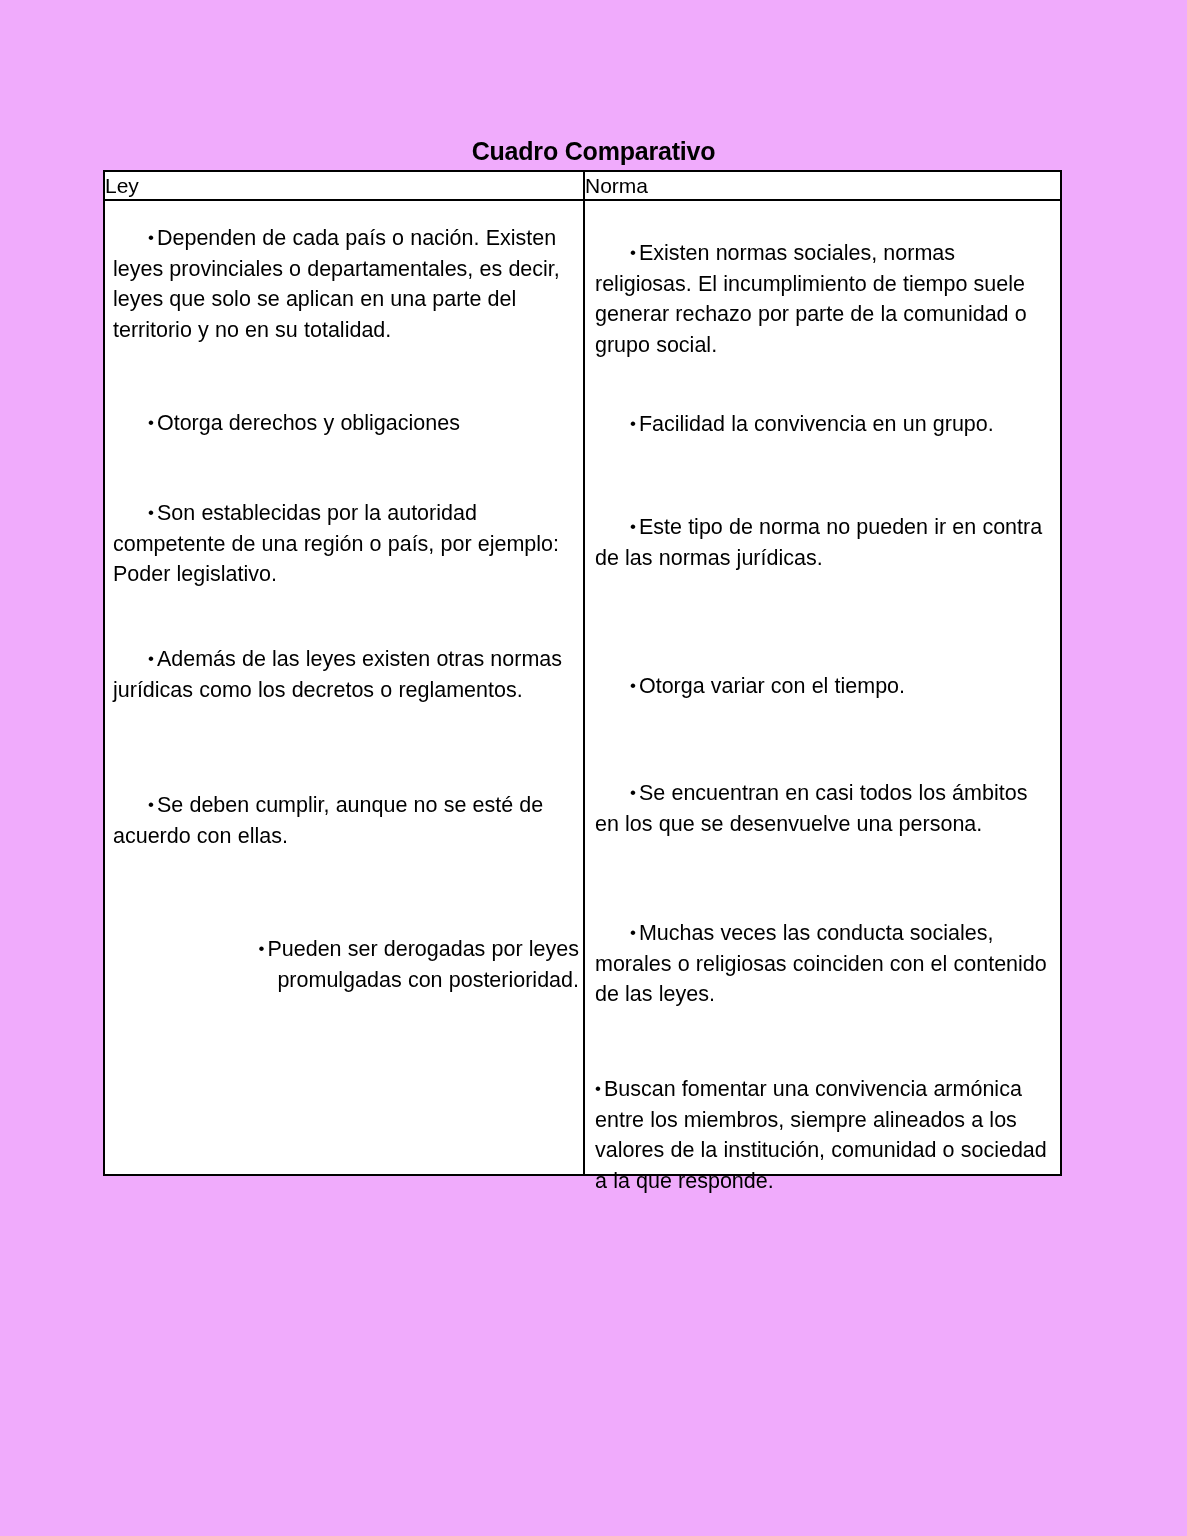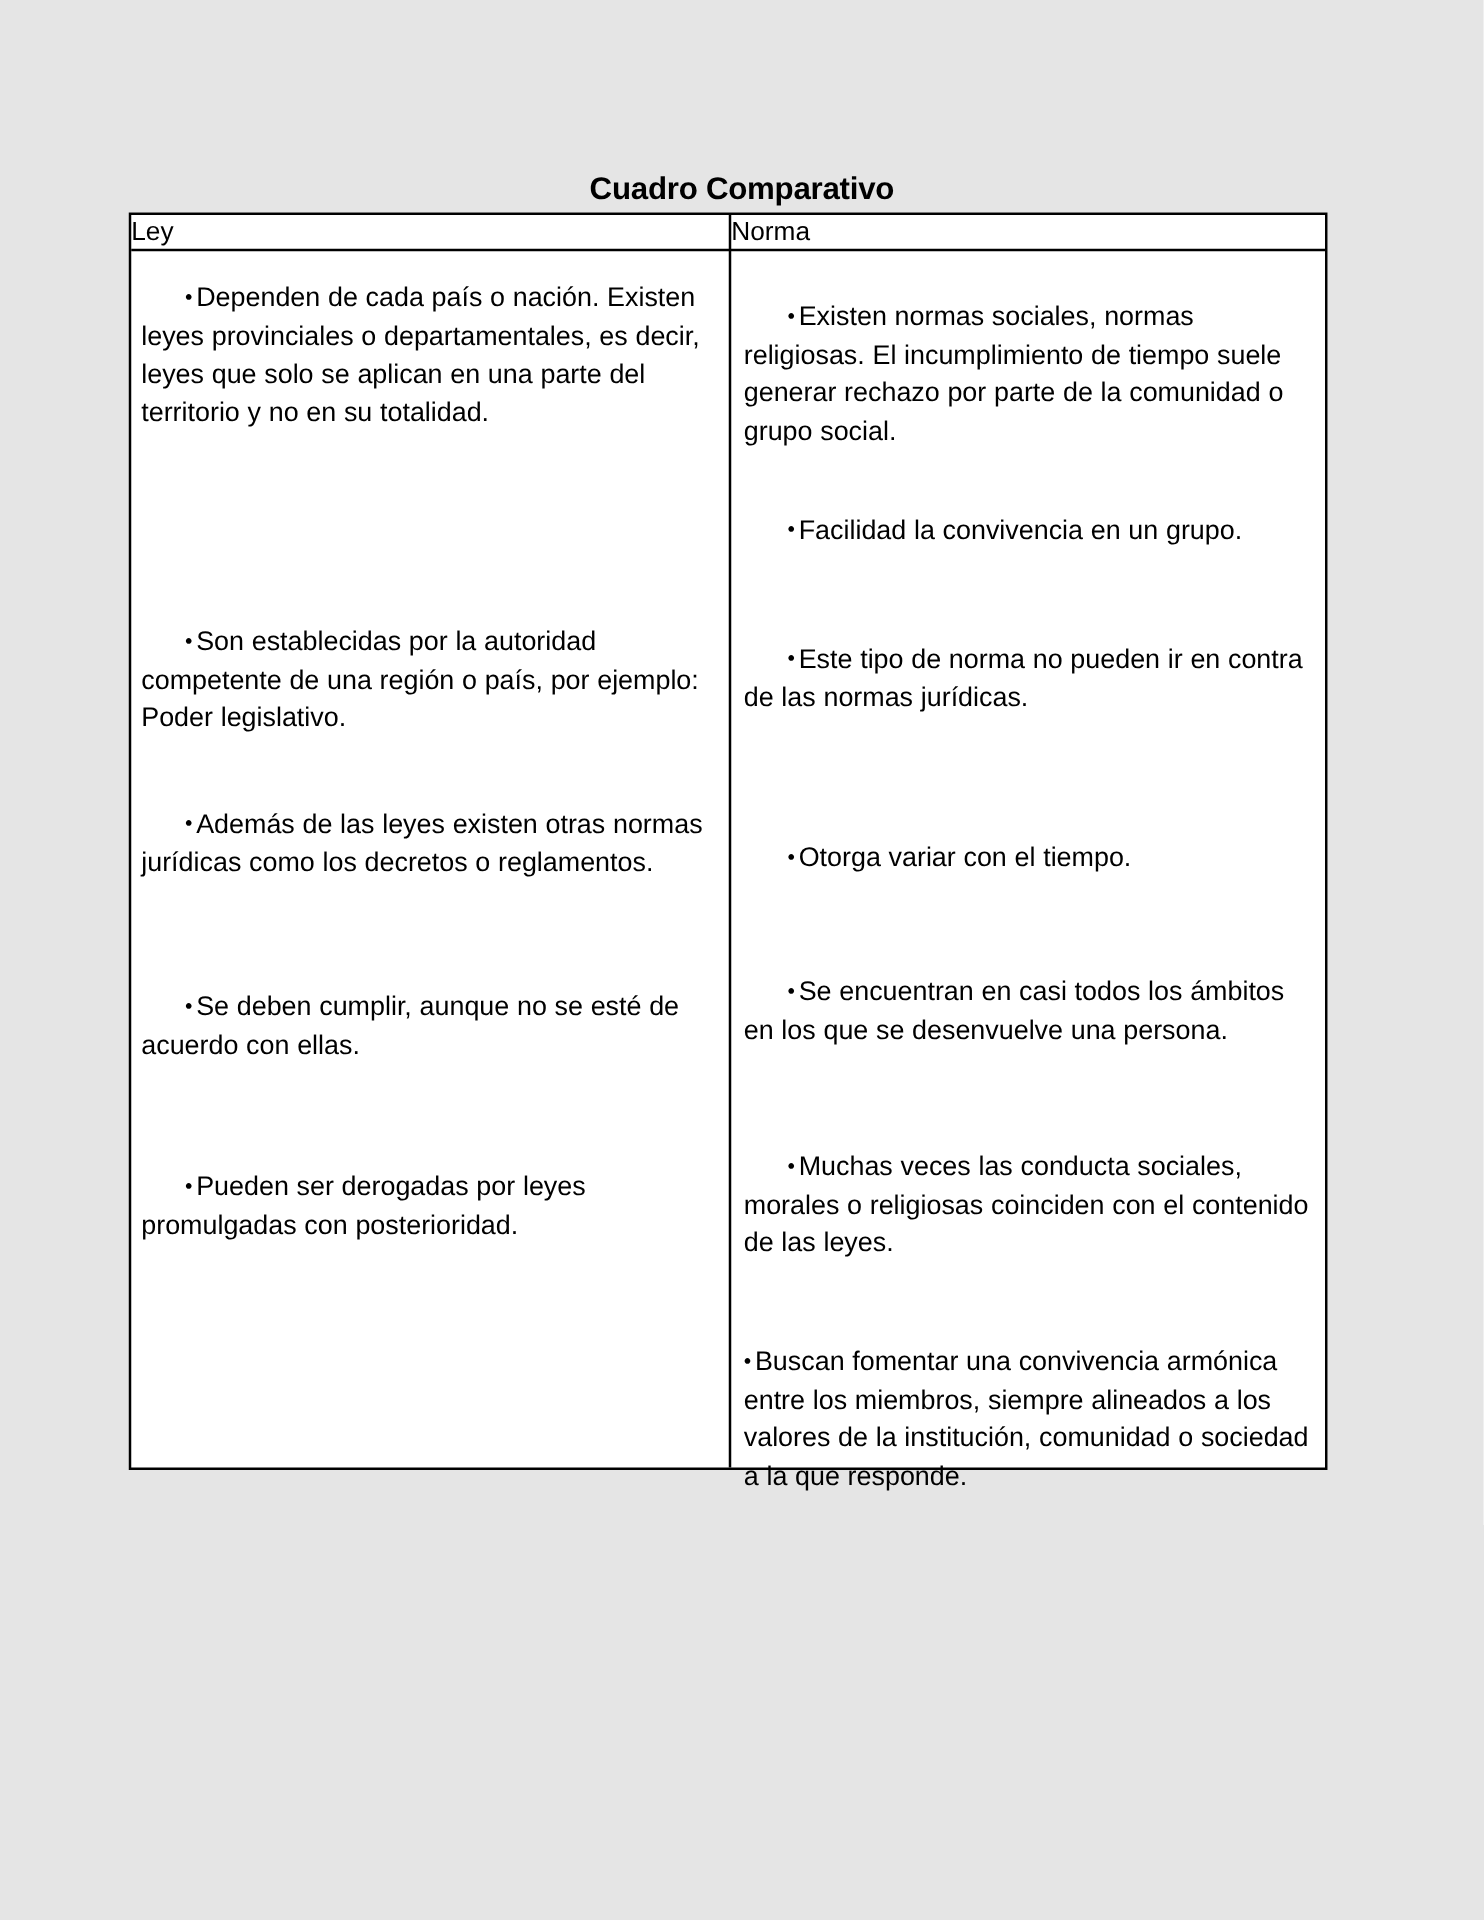--- a/index.html
+++ b/index.html
@@ -12,21 +12,21 @@
     height: 1536px;
     position: relative;
     font-family: "Liberation Sans", sans-serif;
     color: #000000;
     -webkit-font-smoothing: antialiased;
   }
 
   .page {
     position: absolute;
     inset: 0;
-    background: #e5e5e5;
+    background: #f0abfc;
   }
 
   
   .doc-title {
     position: absolute;
     left: 0;
     top: 136px;
     width: 1187px;
     text-align: center;
     font-size: 25px;
@@ -127,24 +127,25 @@
       <div class="th th-ley">Ley</div>
       <div class="th th-norma">Norma</div>
     </div>
 
     <div class="col-divider"></div>
 
     <div class="tbody">
 
       <div class="col col-left">
         <div class="bullet" style="top:22px;"><span class="dot">•</span><span>Dependen de cada país o nación. Existen leyes provinciales o departamentales, es decir, leyes que solo se aplican en una parte del territorio y no en su totalidad.</span></div>
+        <div class="bullet" style="top:207px;"><span class="dot">•</span><span>Otorga derechos y obligaciones</span></div>
         <div class="bullet" style="top:297px;"><span class="dot">•</span><span>Son establecidas por la autoridad competente de una región o país, por ejemplo: Poder legislativo.</span></div>
         <div class="bullet" style="top:443px;"><span class="dot">•</span><span>Además de las leyes existen otras normas jurídicas como los decretos o reglamentos.</span></div>
         <div class="bullet" style="top:589px;"><span class="dot">•</span><span>Se deben cumplir, aunque no se esté de acuerdo con ellas.</span></div>
-        <div class="bullet" style="top:733px;"><span class="dot">•</span><span>Pueden ser derogadas por leyes promulgadas con posterioridad.</span></div>
+        <div class="bullet" style="top:733px;text-align:right;"><span class="dot">•</span><span>Pueden ser derogadas por leyes promulgadas con posterioridad.</span></div>
       </div>
 
       <div class="col col-right">
         <div class="bullet" style="top:37px;"><span class="dot">•</span><span>Existen normas sociales, normas religiosas. El incumplimiento de tiempo suele generar rechazo por parte de la comunidad o grupo social.</span></div>
         <div class="bullet" style="top:208px;"><span class="dot">•</span><span>Facilidad la convivencia en un grupo.</span></div>
         <div class="bullet" style="top:311px;"><span class="dot">•</span><span>Este tipo de norma no pueden ir en contra de las normas jurídicas.</span></div>
         <div class="bullet" style="top:470px;"><span class="dot">•</span><span>Otorga variar con el tiempo.</span></div>
         <div class="bullet" style="top:577px;"><span class="dot">•</span><span>Se encuentran en casi todos los ámbitos en los que se desenvuelve una persona.</span></div>
         <div class="bullet" style="top:717px;"><span class="dot">•</span><span>Muchas veces las conducta sociales, morales o religiosas coinciden con el contenido de las leyes.</span></div>
         <div class="bullet no-indent" style="top:873px;"><span class="dot">•</span><span>Buscan fomentar una convivencia armónica entre los miembros, siempre alineados a los valores de la institución, comunidad o sociedad a la que responde.</span></div>

